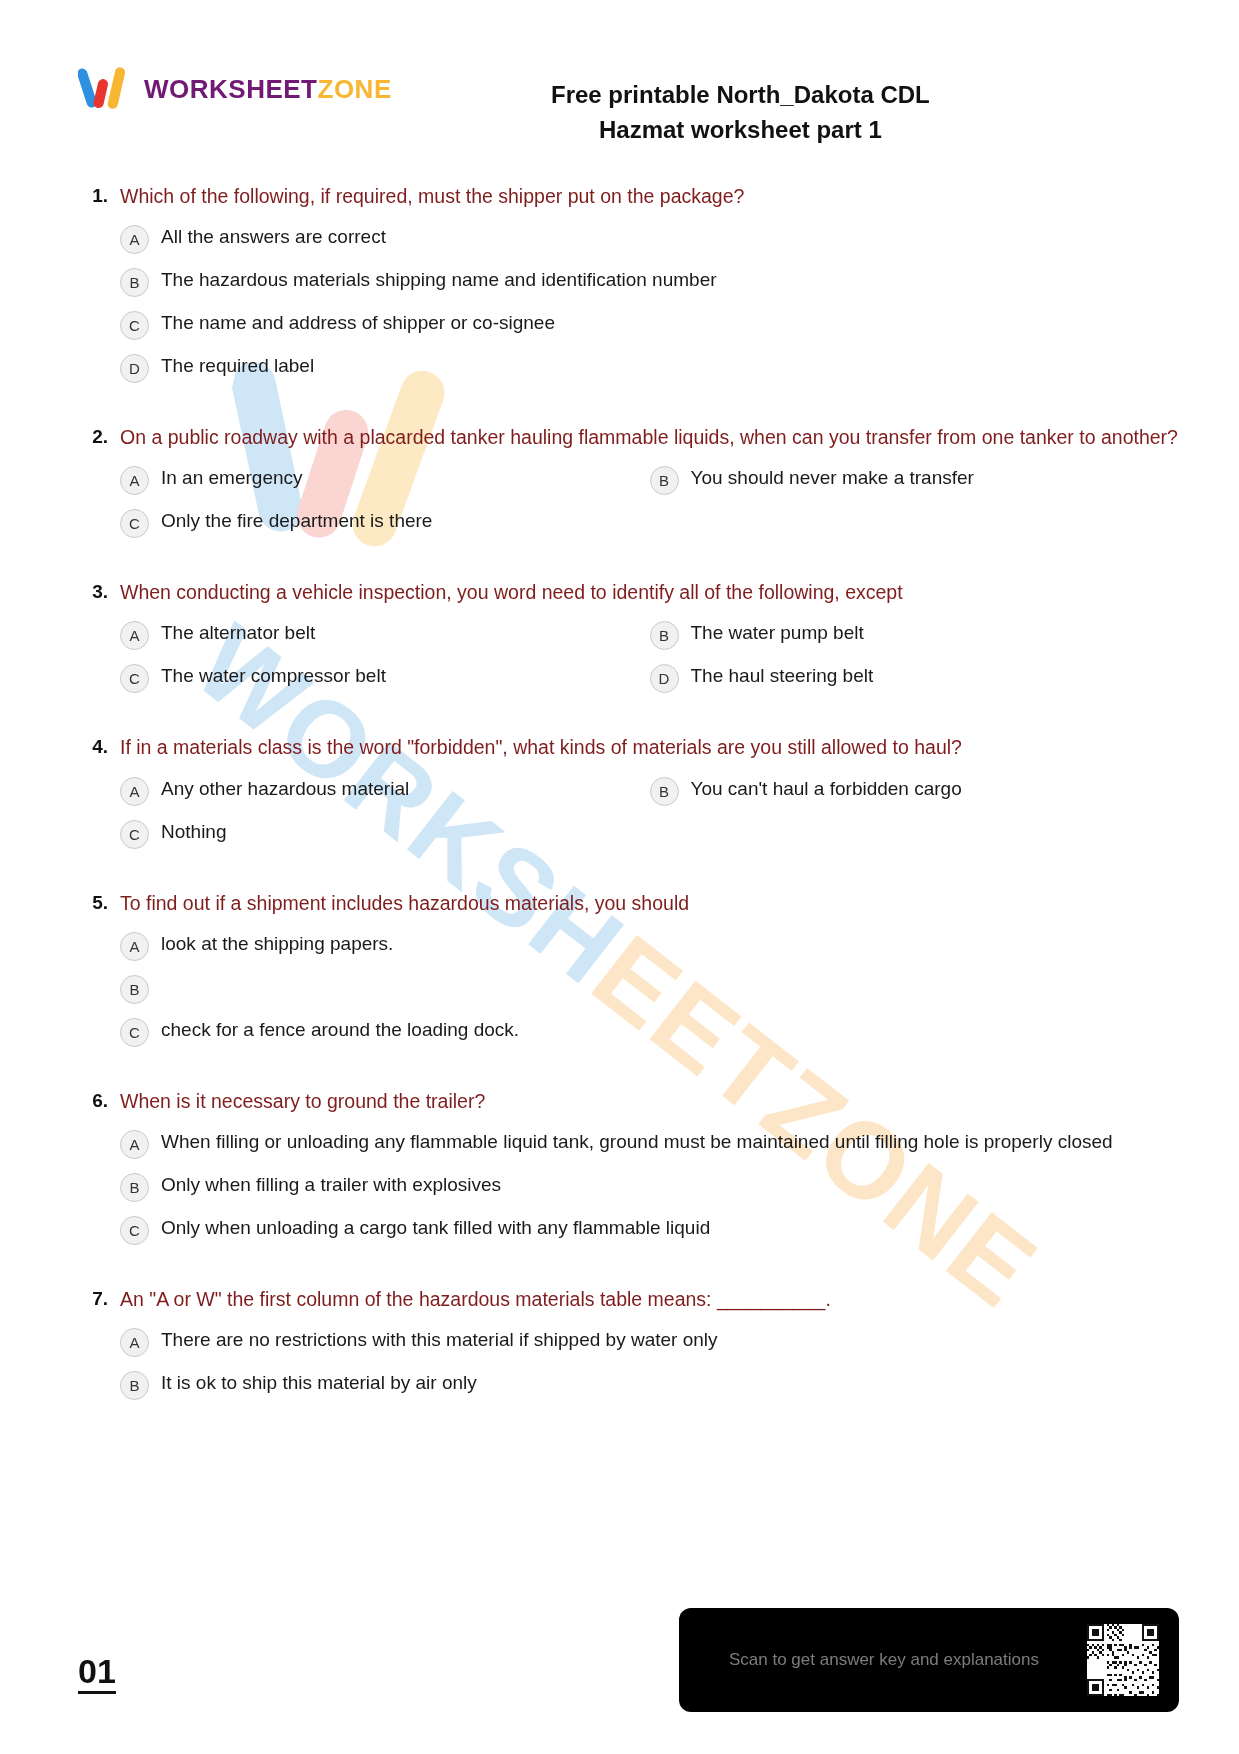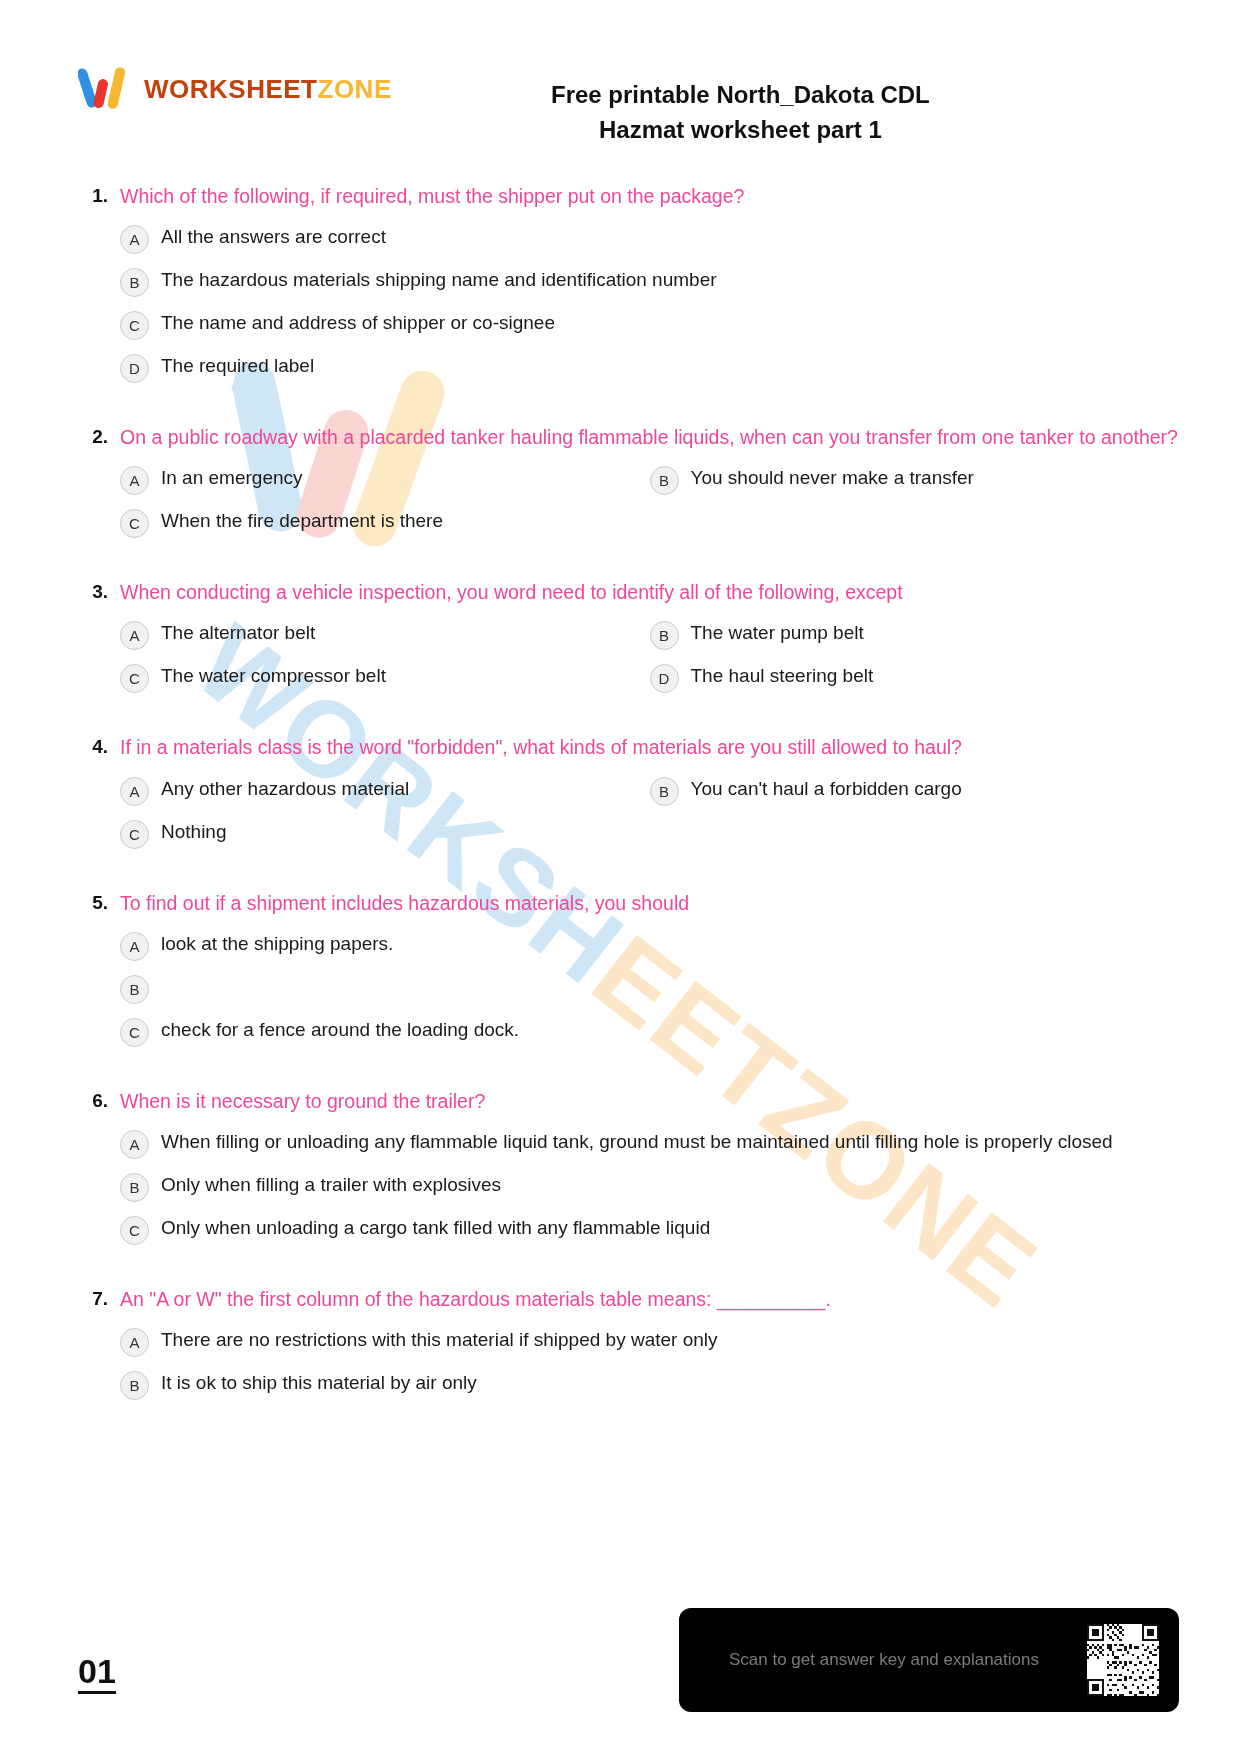--- a/index.html
+++ b/index.html
@@ -68,21 +68,21 @@
     gap: 14px;
     flex: 0 0 auto;
     padding-top: 8px;
   }
   .brand-mark { width: 52px; height: 46px; flex: 0 0 auto; }
   .brand-name {
     font-size: 26px;
     font-weight: 700;
     letter-spacing: 0.5px;
   }
-  .brand-name .w1 { color: #c2410c; }
+  .brand-name .w1 { color: #701a75; }
   .brand-name .w2 { color: #f7b733; }
 
   .doc-title {
     flex: 1 1 auto;
     text-align: center;
     font-size: 24px;
     font-weight: 700;
     line-height: 1.45;
     color: #111111;
     padding-right: 90px;
@@ -110,21 +110,21 @@
     text-align: right;
     font-size: 19px;
     font-weight: 700;
     color: #111;
     line-height: 1.5;
   }
   .q-text {
     flex: 1 1 auto;
     font-size: 19.5px;
     line-height: 1.5;
-    color: #ec4899;
+    color: #7f1d1d;
   }
 
   .options {
     margin-top: 12px;
     padding-left: 42px;
     display: flex;
     flex-wrap: wrap;
   }
   .options.cols1 .option { width: 100%; }
   .options.cols2 .option { width: 50%; }
@@ -269,21 +269,21 @@
           <div class="option">
             <div class="bubble">A</div>
             <div class="opt-text">In an emergency</div>
           </div>
           <div class="option">
             <div class="bubble">B</div>
             <div class="opt-text">You should never make a transfer</div>
           </div>
           <div class="option">
             <div class="bubble">C</div>
-            <div class="opt-text">When the fire department is there</div>
+            <div class="opt-text">Only the fire department is there</div>
           </div>
         </div>
       </div>
       <div class="question">
         <div class="q-head">
           <div class="q-num">3.</div>
           <div class="q-text">When conducting a vehicle inspection, you word need to identify all of the following, except</div>
         </div>
         <div class="options cols2">
           <div class="option">

